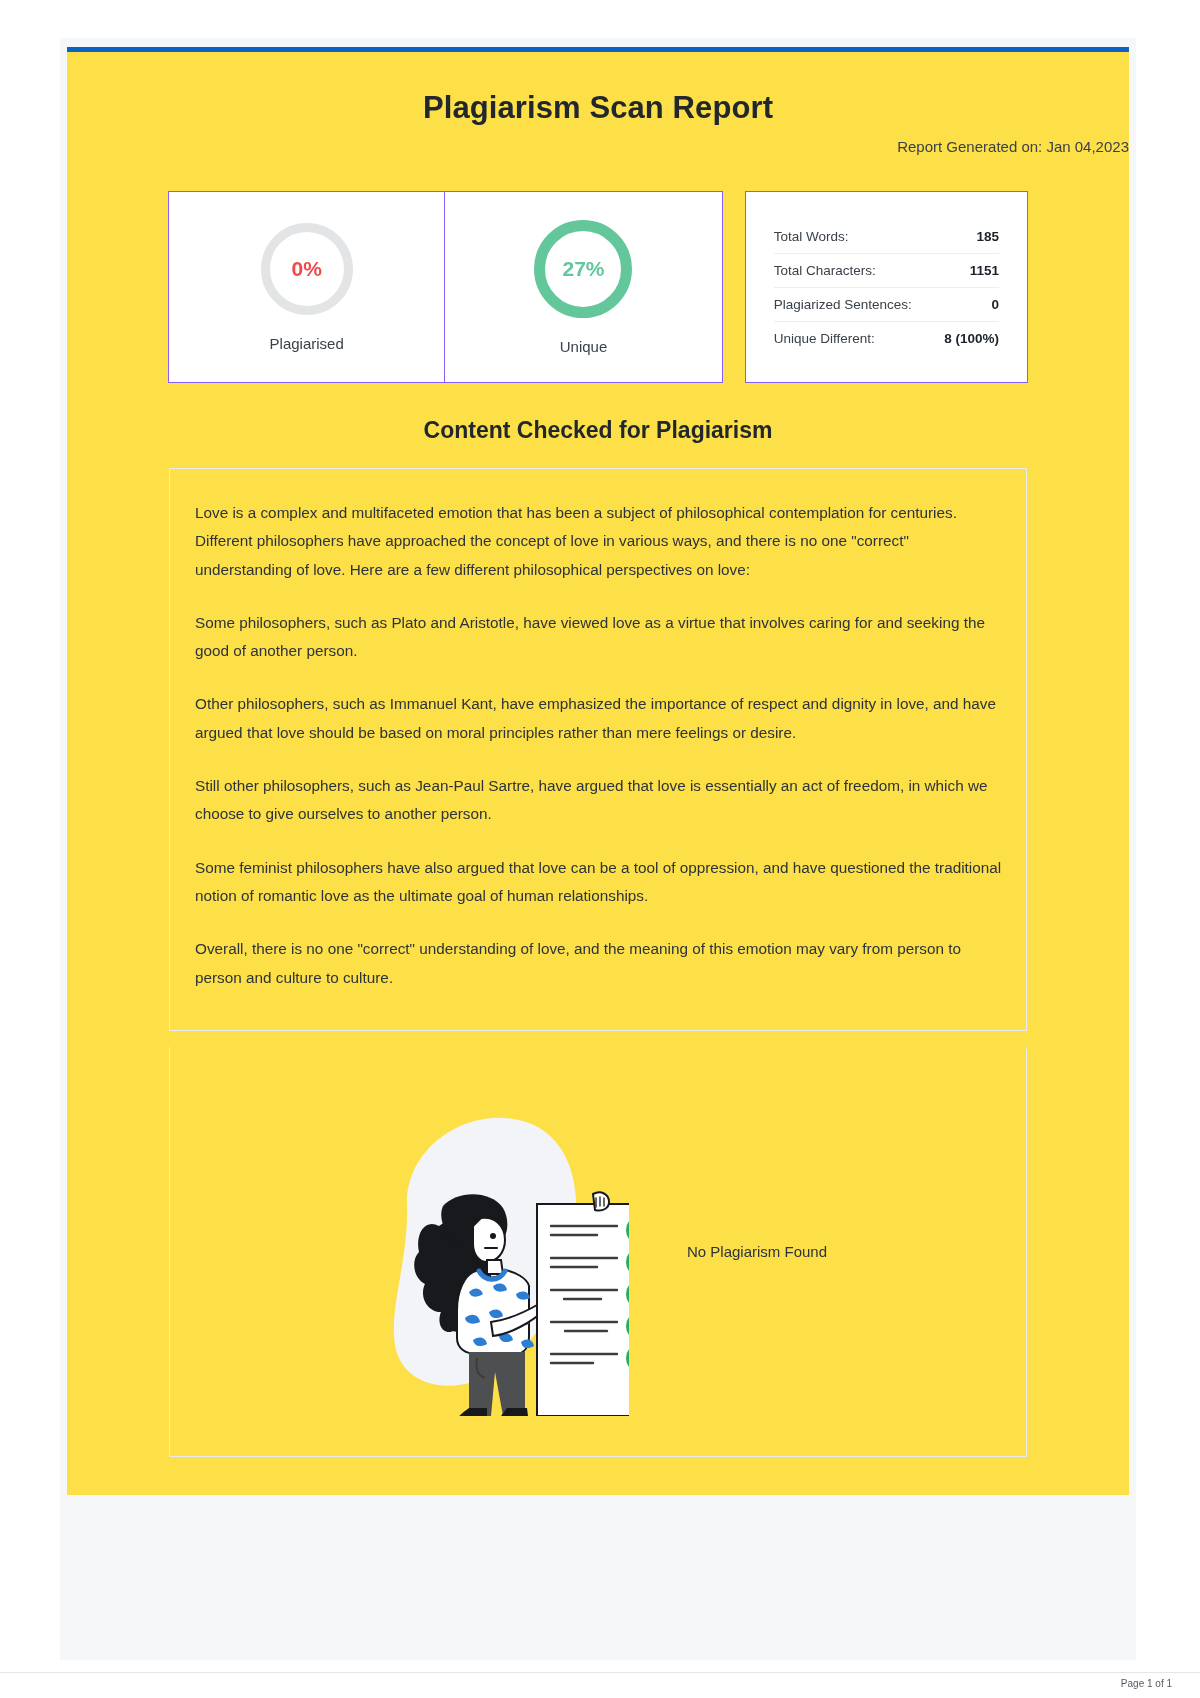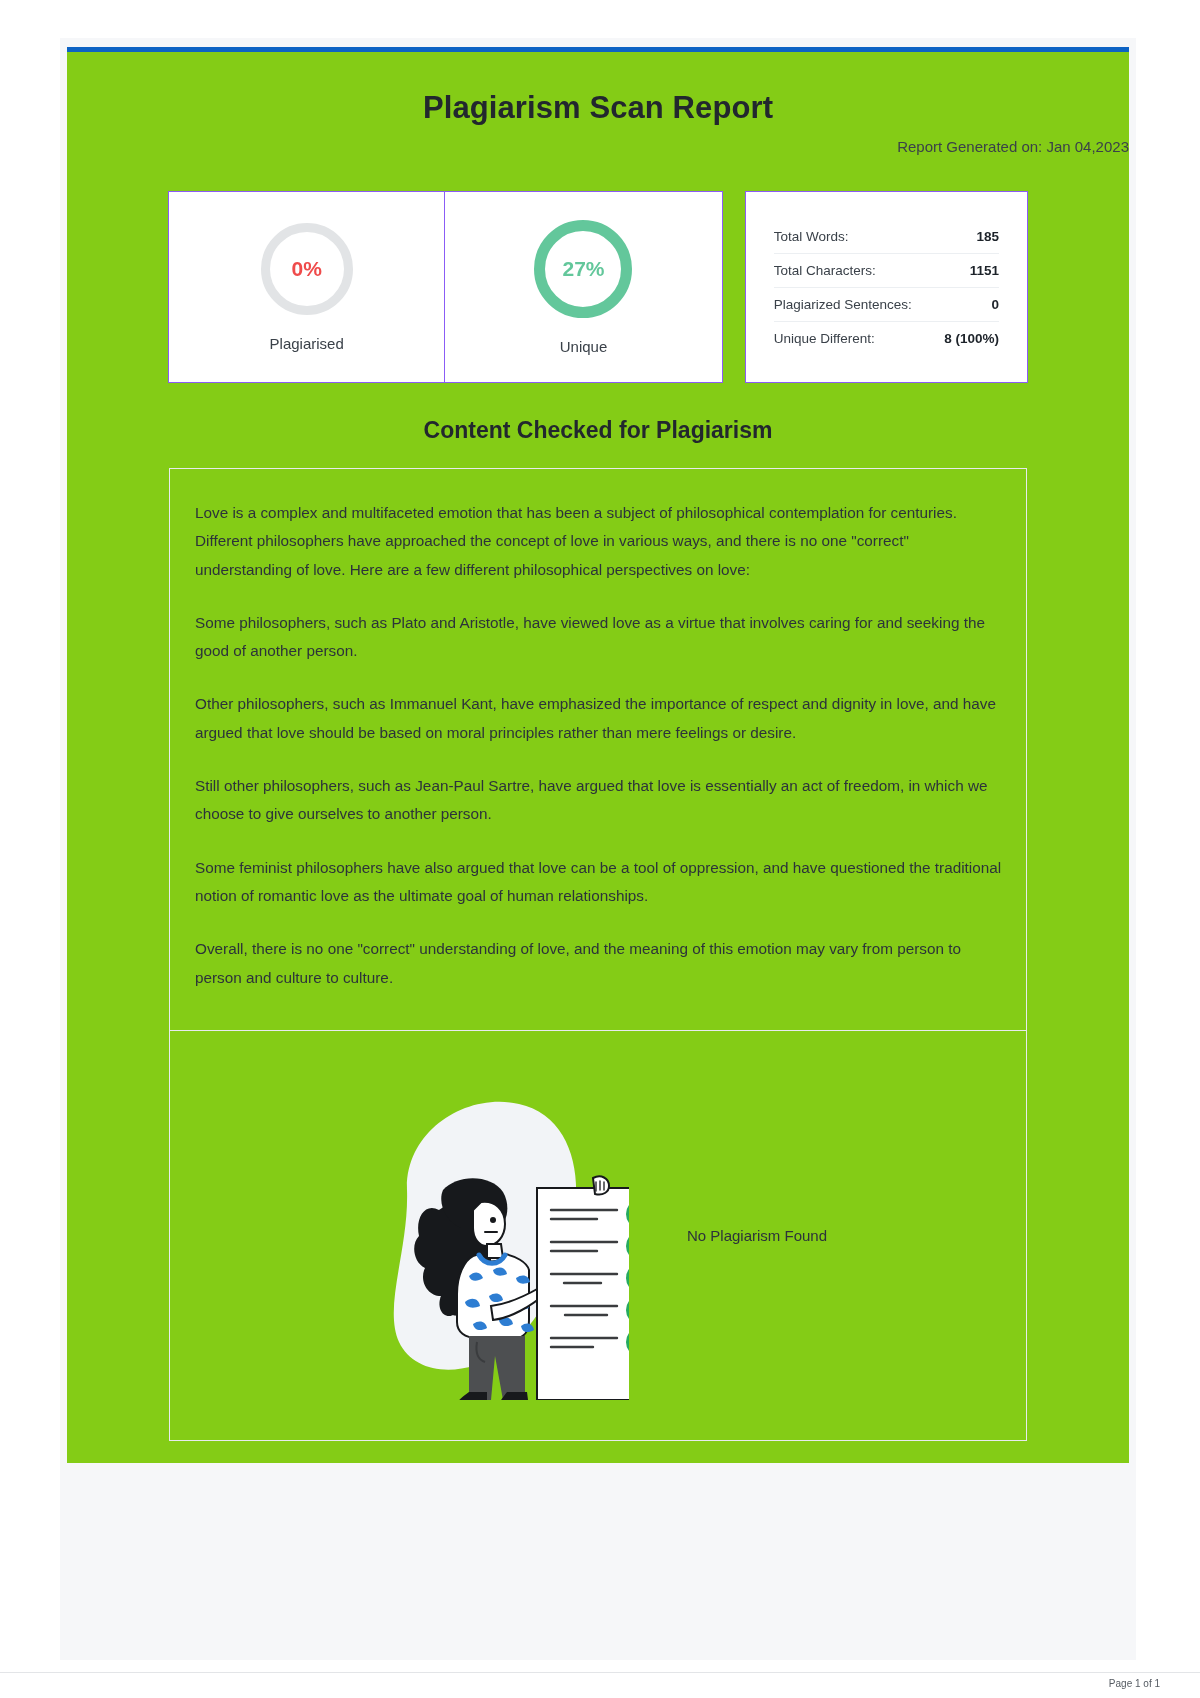--- a/index.html
+++ b/index.html
@@ -27,21 +27,21 @@
     width: 1076px;
     height: 1622px;
     background: #f6f7f9;
   }
 
   .sheet {
     position: absolute;
     left: 67px;
     top: 47px;
     width: 1062px;
-    background: #84cc16;
+    background: #fde047;
     border-top: 5px solid #0d63c4;
     padding: 34px 0 22px 0;
   }
 
   
   .report-title {
     text-align: center;
     font-size: 31px;
     font-weight: 700;
     color: #22272e;
@@ -145,21 +145,21 @@
   .para {
     font-size: 15.3px;
     line-height: 1.85;
     color: #2c333a;
     margin-bottom: 25px;
   }
   .para:last-child { margin-bottom: 16px; }
 
   
   .illus-box {
-    margin: 0 auto;
+    margin: 16px auto;
     width: 858px;
     border: 1px solid #e7eaee;
     border-top: none;
     height: 410px;
     display: flex;
     align-items: center;
     justify-content: center;
     gap: 58px;
   }
   .illus-text {
@@ -170,21 +170,21 @@
   
   .footer-line {
     position: absolute;
     left: 0;
     top: 1672px;
     width: 1200px;
     border-top: 1px solid #e3e5e8;
   }
   .page-num {
     position: absolute;
-    right: 40px;
+    right: 28px;
     top: 1678px;
     font-size: 10px;
     color: #555b62;
   }
 </style>
 </head>
 <body>
 
 <div id="page">
 

